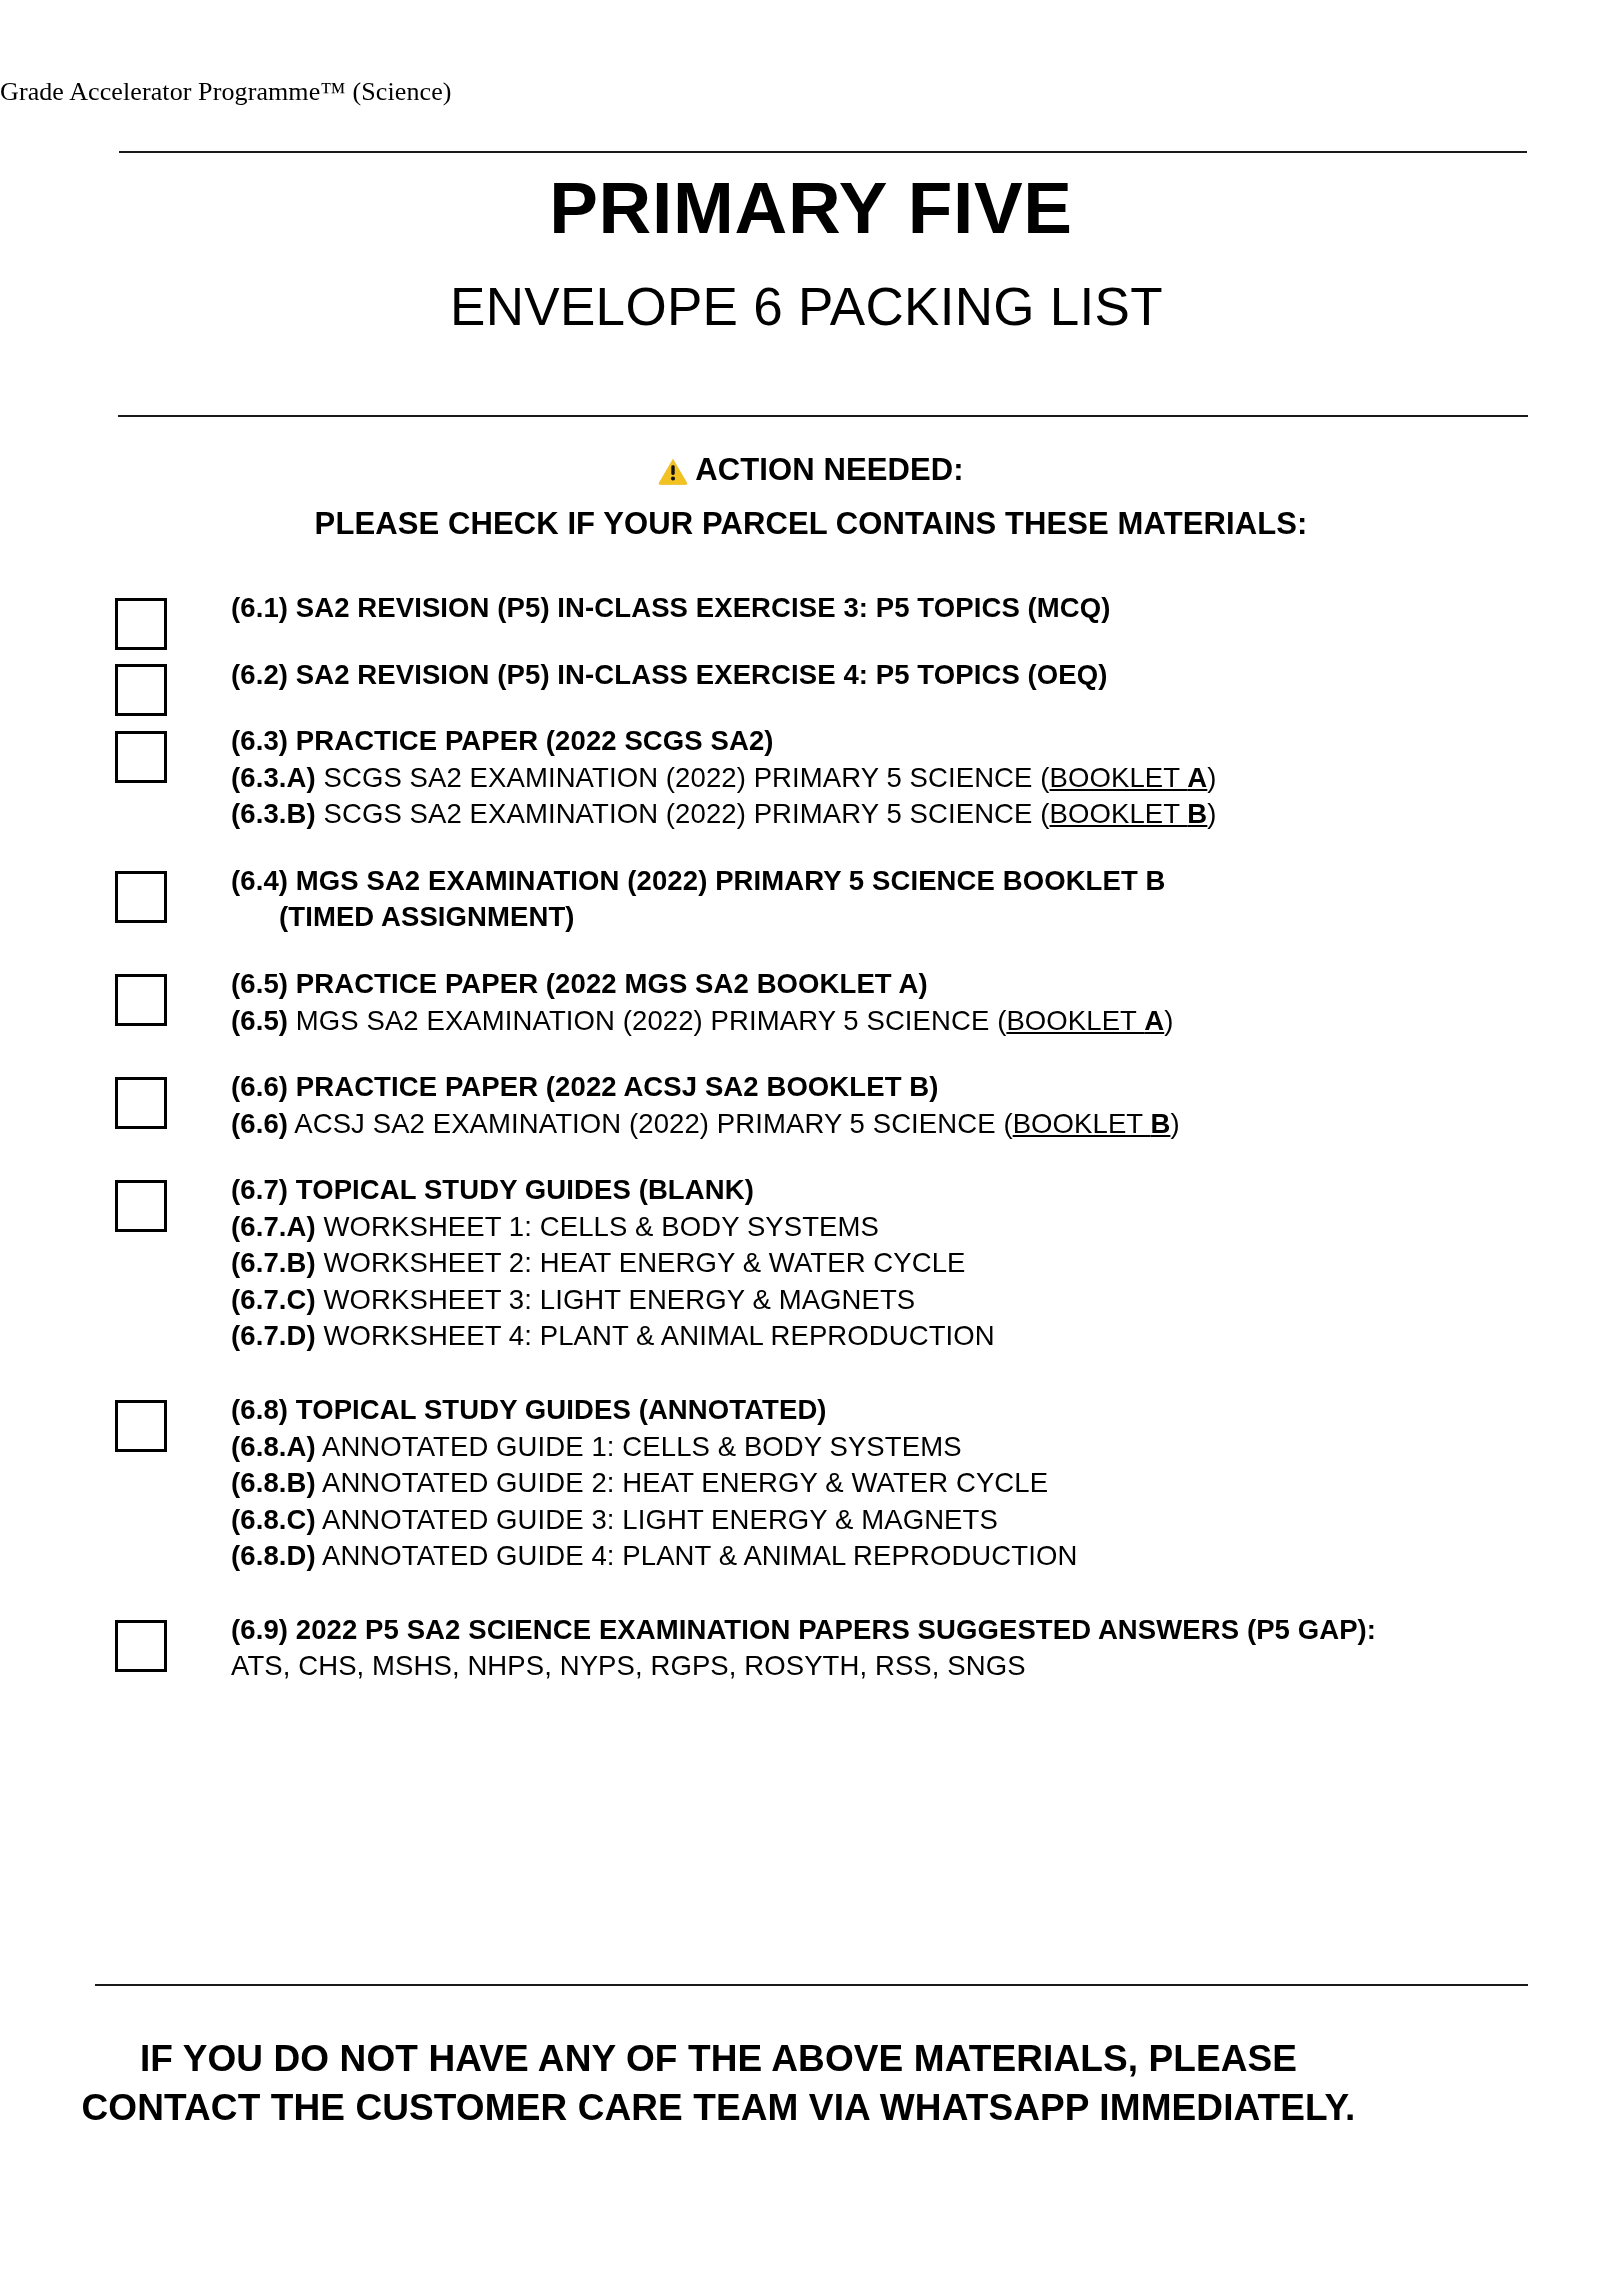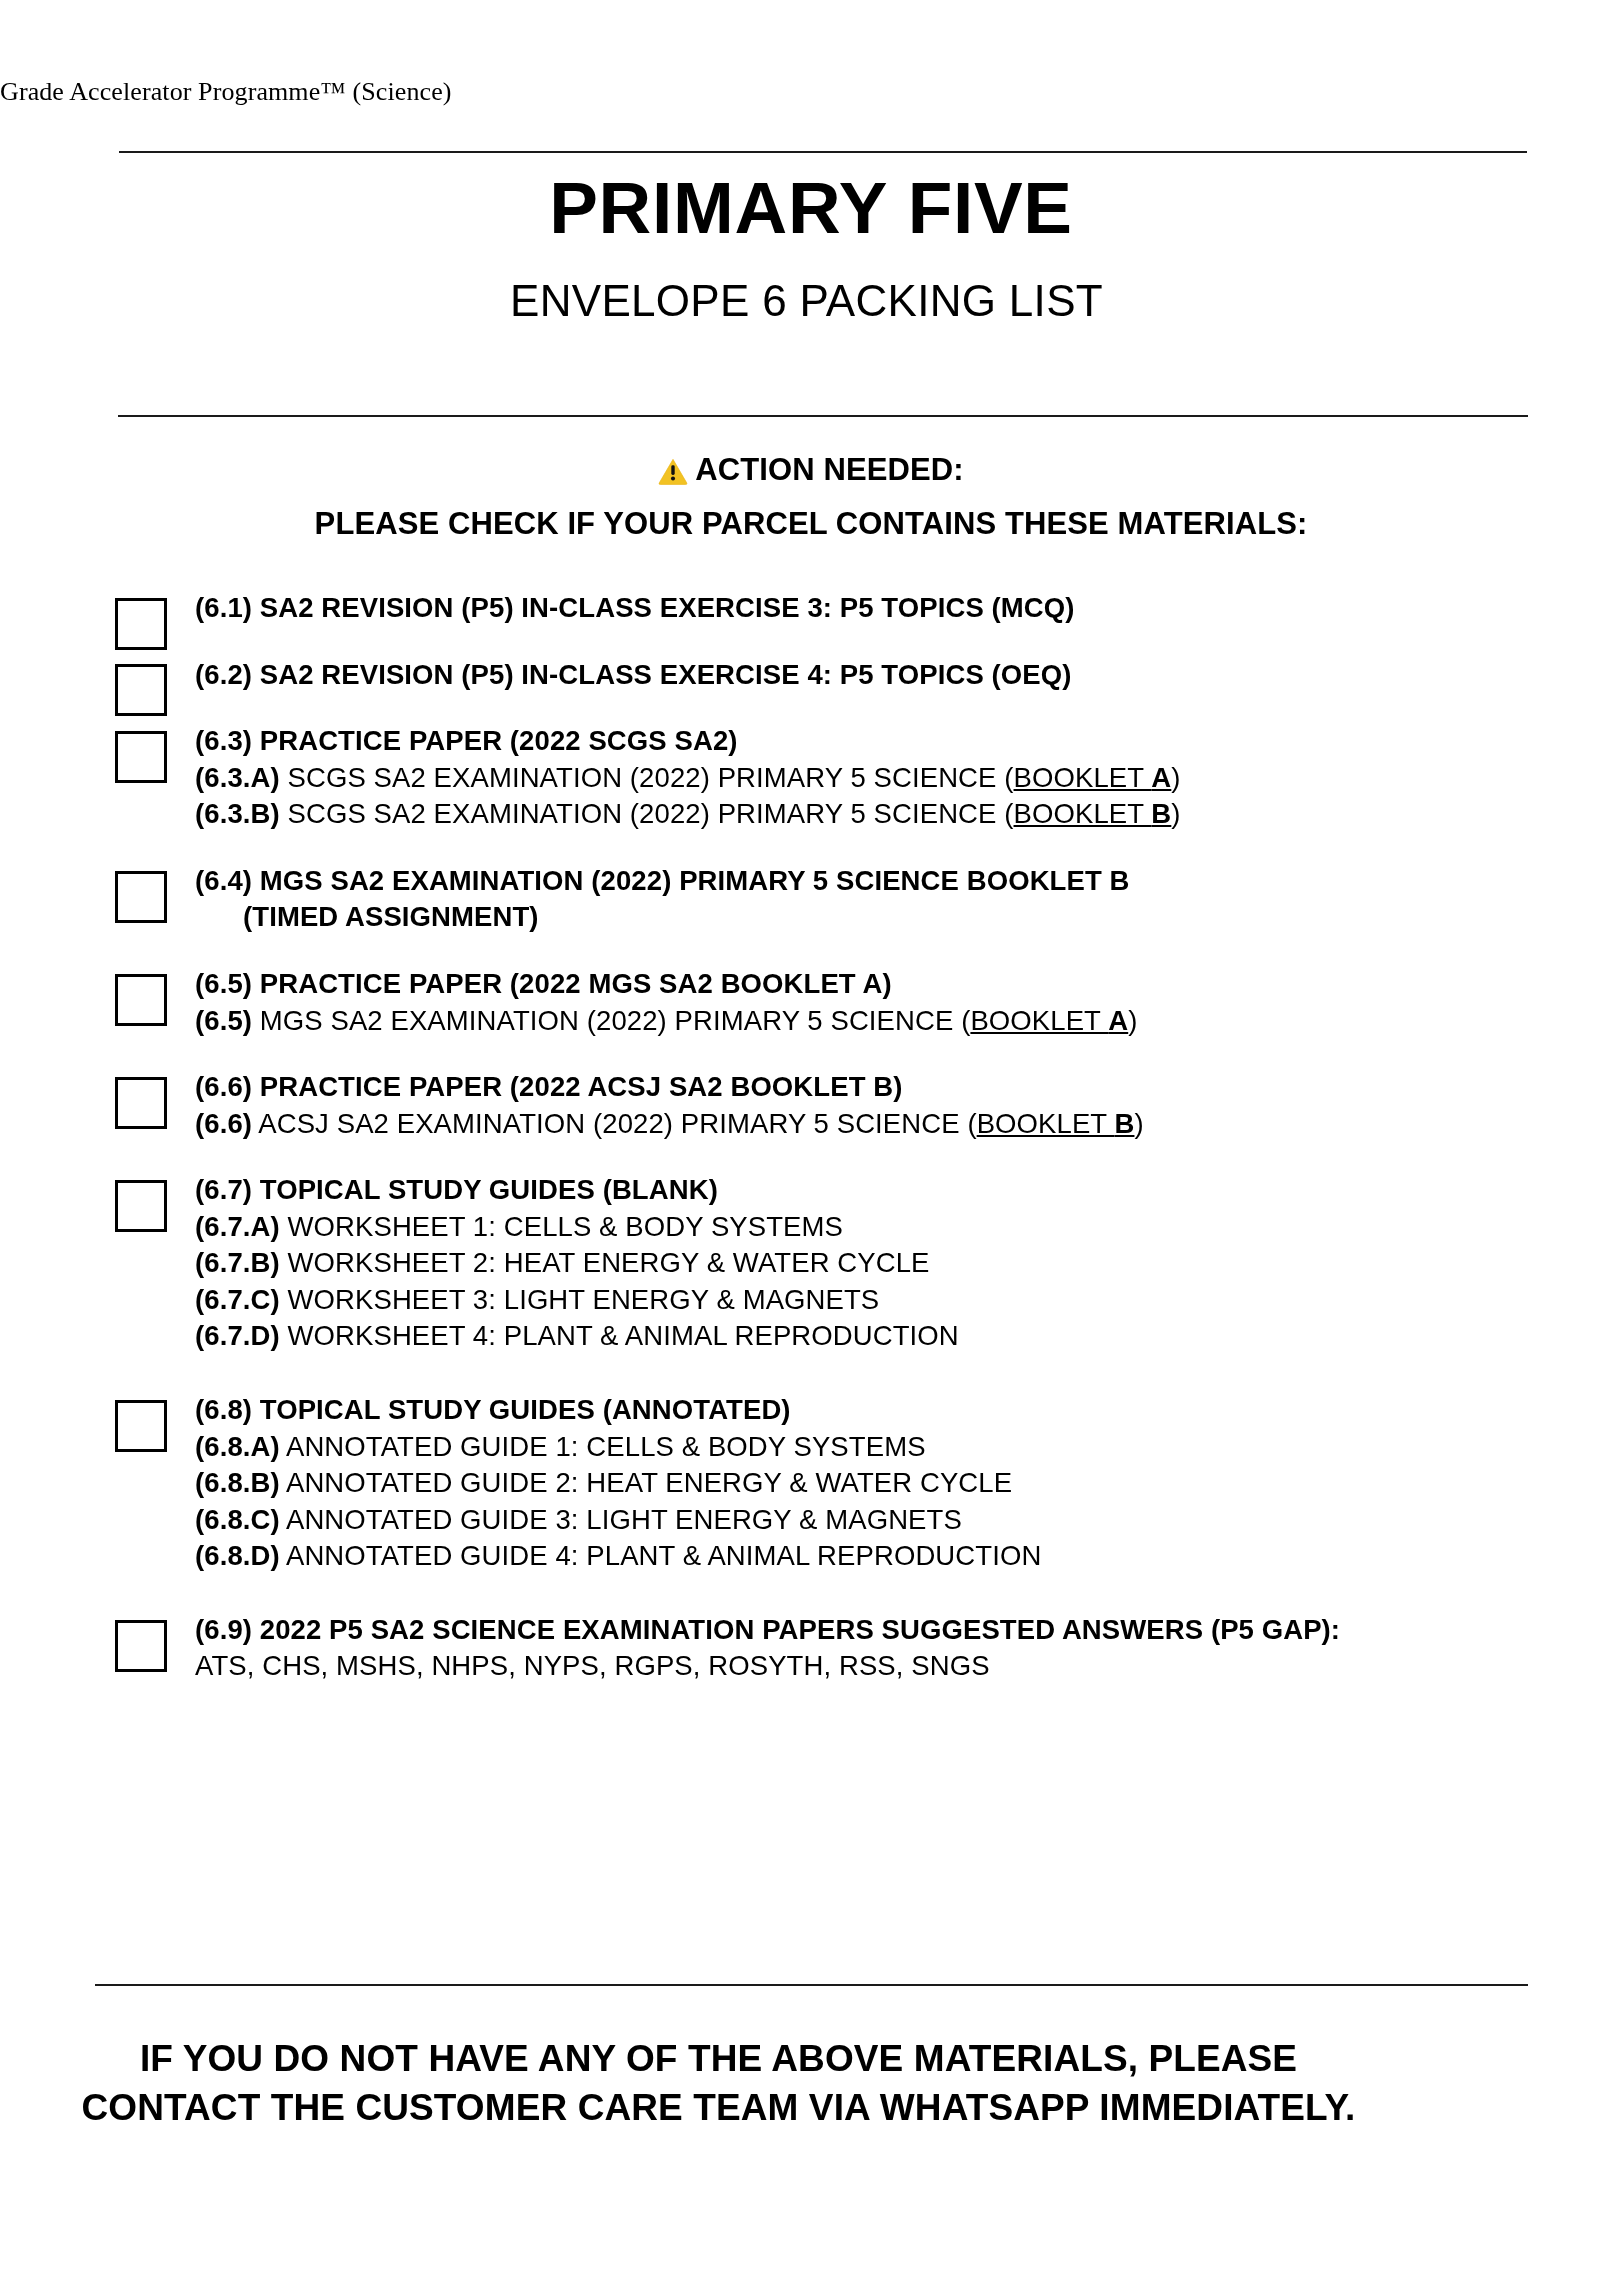--- a/index.html
+++ b/index.html
@@ -52,21 +52,21 @@
     text-align: center;
   }
   .doc-title {
     font-size: 73px;
     font-weight: 700;
     letter-spacing: 0.7px;
     line-height: 1.06;
     margin: 0;
   }
   .doc-subtitle {
-    font-size: 44px;
+    font-size: 53px;
     font-weight: 400;
     letter-spacing: 0.3px;
     margin: 30px 9px 0 0;
   }
 
   
   .action-block {
     position: absolute;
     top: 452px;
     left: 0;
@@ -100,21 +100,21 @@
   
   .checklist {
     position: absolute;
     top: 590px;
     left: 115px;
     width: 1427px;
   }
   .check-item {
     position: relative;
     display: block;
-    padding-left: 80px;
+    padding-left: 116px;
     margin-bottom: 0;
   }
   .checkbox {
     position: absolute;
     left: 0;
     top: 7.9px;
     width: 46px;
     height: 46px;
     border: 3.3px solid #000000;
     background: #ffffff;

